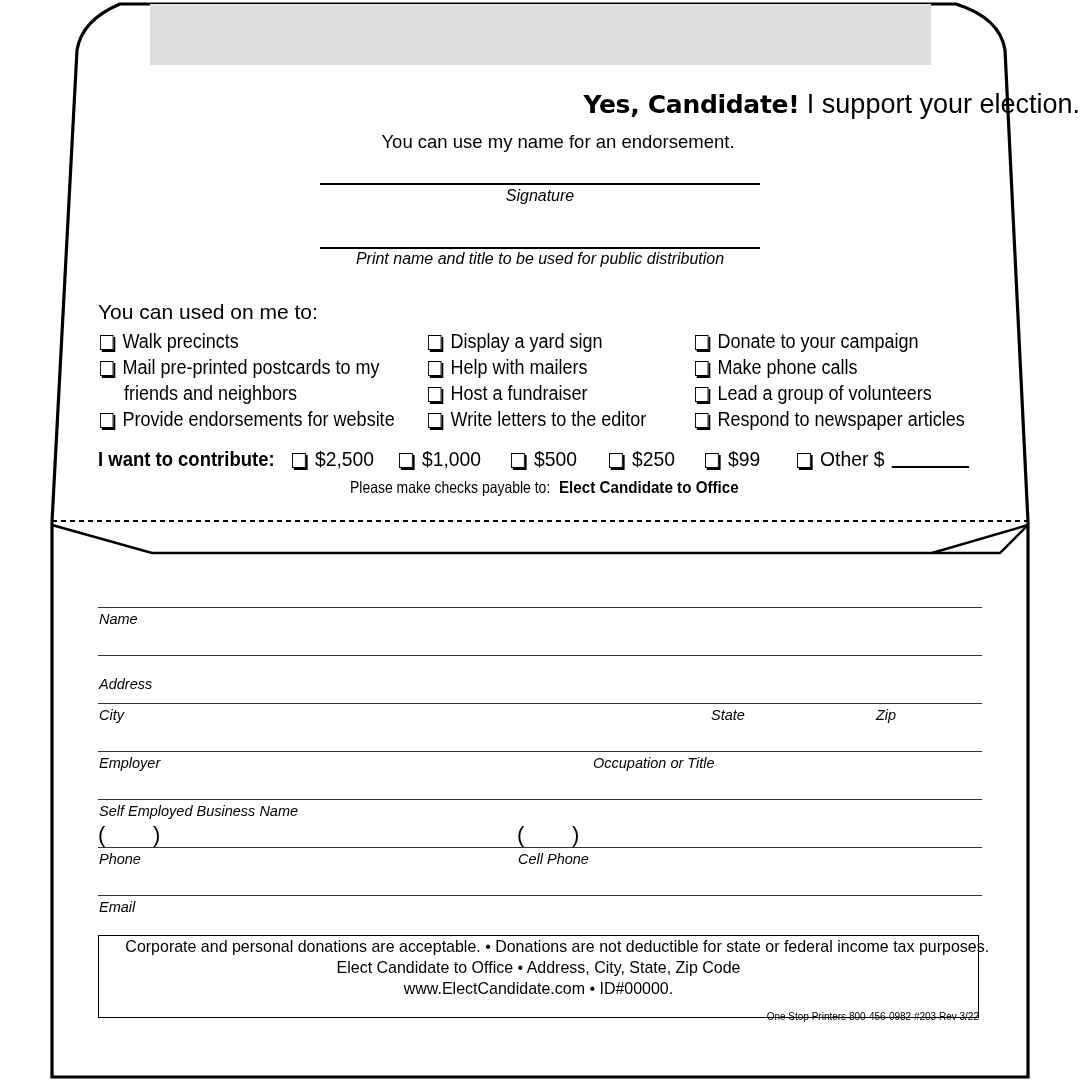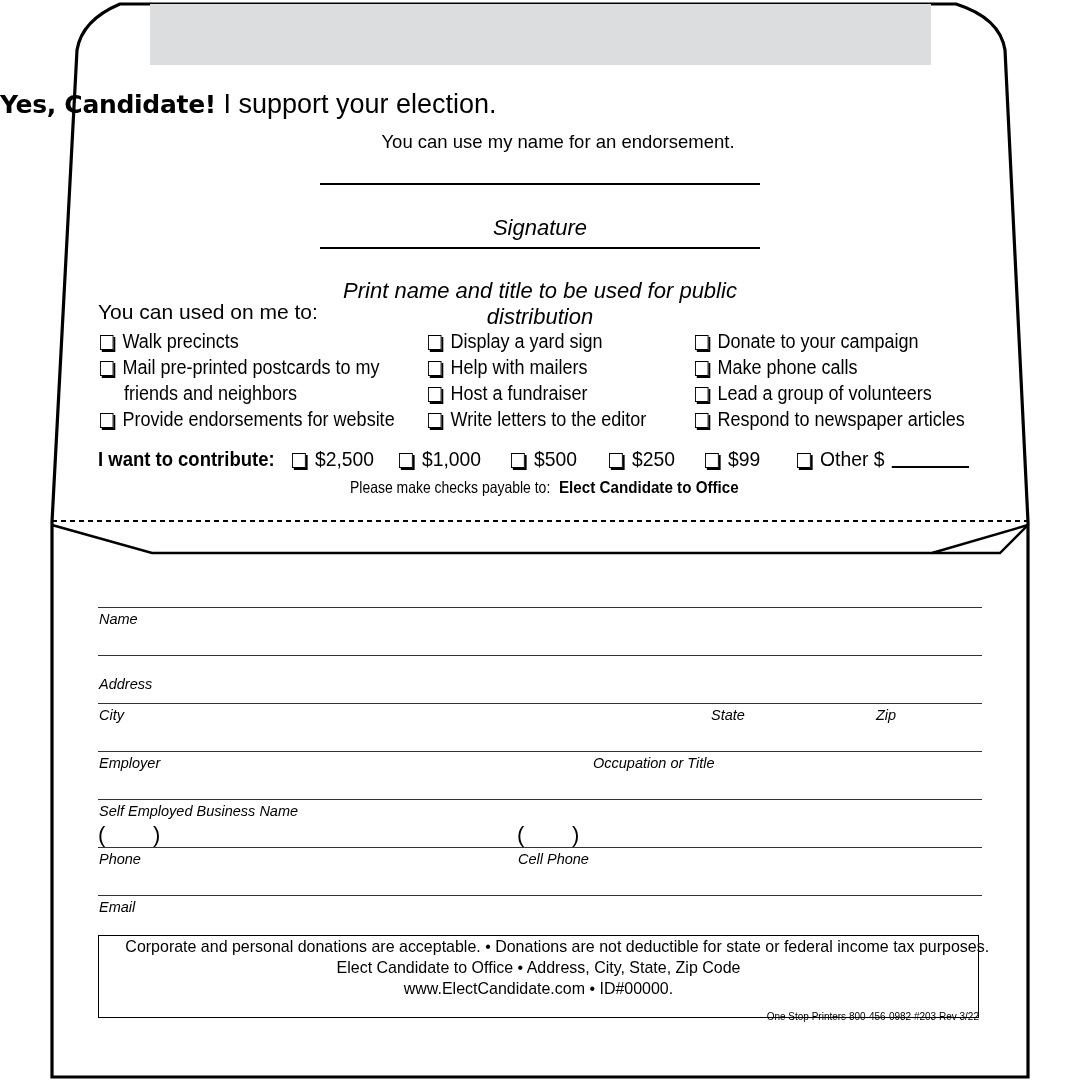--- a/index.html
+++ b/index.html
@@ -1,24 +1,24 @@
 <!DOCTYPE html>
 <html><head>
 <meta charset="utf-8">
 <style>
   html, body { margin: 0; padding: 0; background: #ffffff; }
   body { width: 1080px; height: 1080px; position: relative; overflow: hidden; font-family: "Liberation Sans", sans-serif; color: #000; }
   .abs { position: absolute; }
   #outline { position: absolute; left: 0; top: 0; width: 1080px; height: 1080px; }
   .gray-flap { left: 150px; top: 4px; width: 781px; height: 61px; background: #dcddde; }
-  .headline { left: 0; width: 1080px; top: 89px; text-align: left; font-size: 27px; letter-spacing: 0; white-space: nowrap; }
+  .headline { left: 0; width: 1080px; top: 89px; text-align: right; font-size: 27px; letter-spacing: 0; white-space: nowrap; }
   .headline .bold { font-weight: 900; font-family: "DejaVu Sans", sans-serif; font-size: 25px; letter-spacing: -0.3px; }
   .subhead { left: 0; width: 1080px; top: 131px; text-align: center; font-size: 18.5px; padding-left: 18px; }
   .sig-line { height: 0; border-top: 2px solid #000; }
-  .italic-label { font-style: italic; font-size: 22px; text-align: center; margin-top: 28px; }
+  .italic-label { font-style: italic; font-size: 16px; text-align: center; }
   .count-title { left: 98px; top: 300px; font-size: 21px; }
   .opt { font-size: 20px; white-space: nowrap; transform: scaleX(0.9); transform-origin: left center; display: flex; align-items: center; height: 24px; }
   .cb { display: inline-block; width: 13px; height: 13px; border: 1.6px solid #000; box-shadow: 2px 2px 0 #000; margin-right: 10px; position: relative; top: 1px; flex: none; background: #fff; }
   .contrib { top: 446px; height: 26px; font-size: 21px; display: flex; align-items: center; white-space: nowrap; }
   .contrib-label { left: 98px; font-weight: bold; transform: scaleX(0.88); transform-origin: left center; }
   .amt { transform: scaleX(0.92); transform-origin: left center; }
   .blank-line { display: inline-block; width: 84px; border-bottom: 2px solid #000; margin-left: 8px; position: relative; top: 8px; }
   .payable { left: 0; width: 1080px; top: 478px; text-align: center; font-size: 16.5px; }
   .payable span { display: inline-block; transform: scaleX(0.92); }
   .form-line { left: 98px; width: 884px; height: 0; border-top: 1.6px solid #333; }

